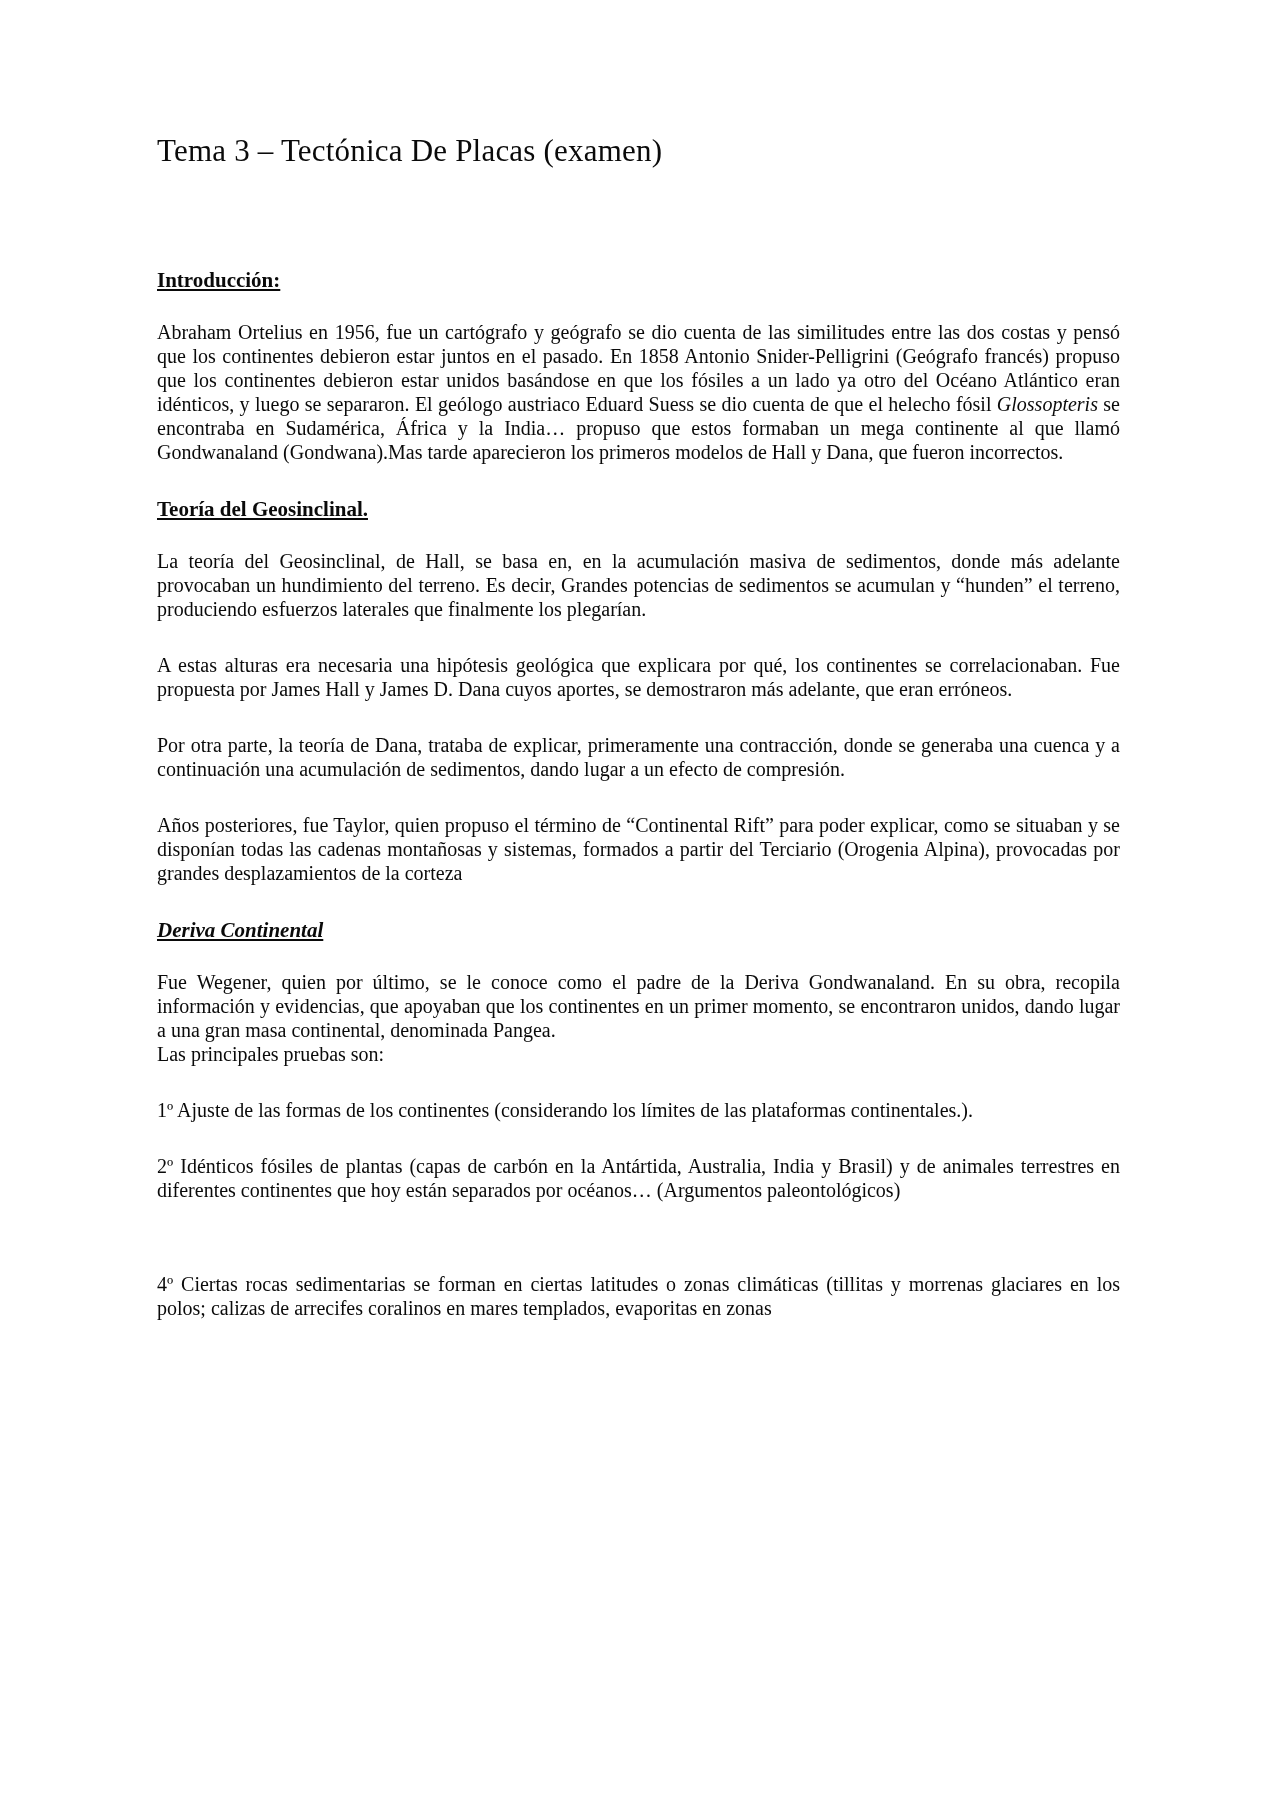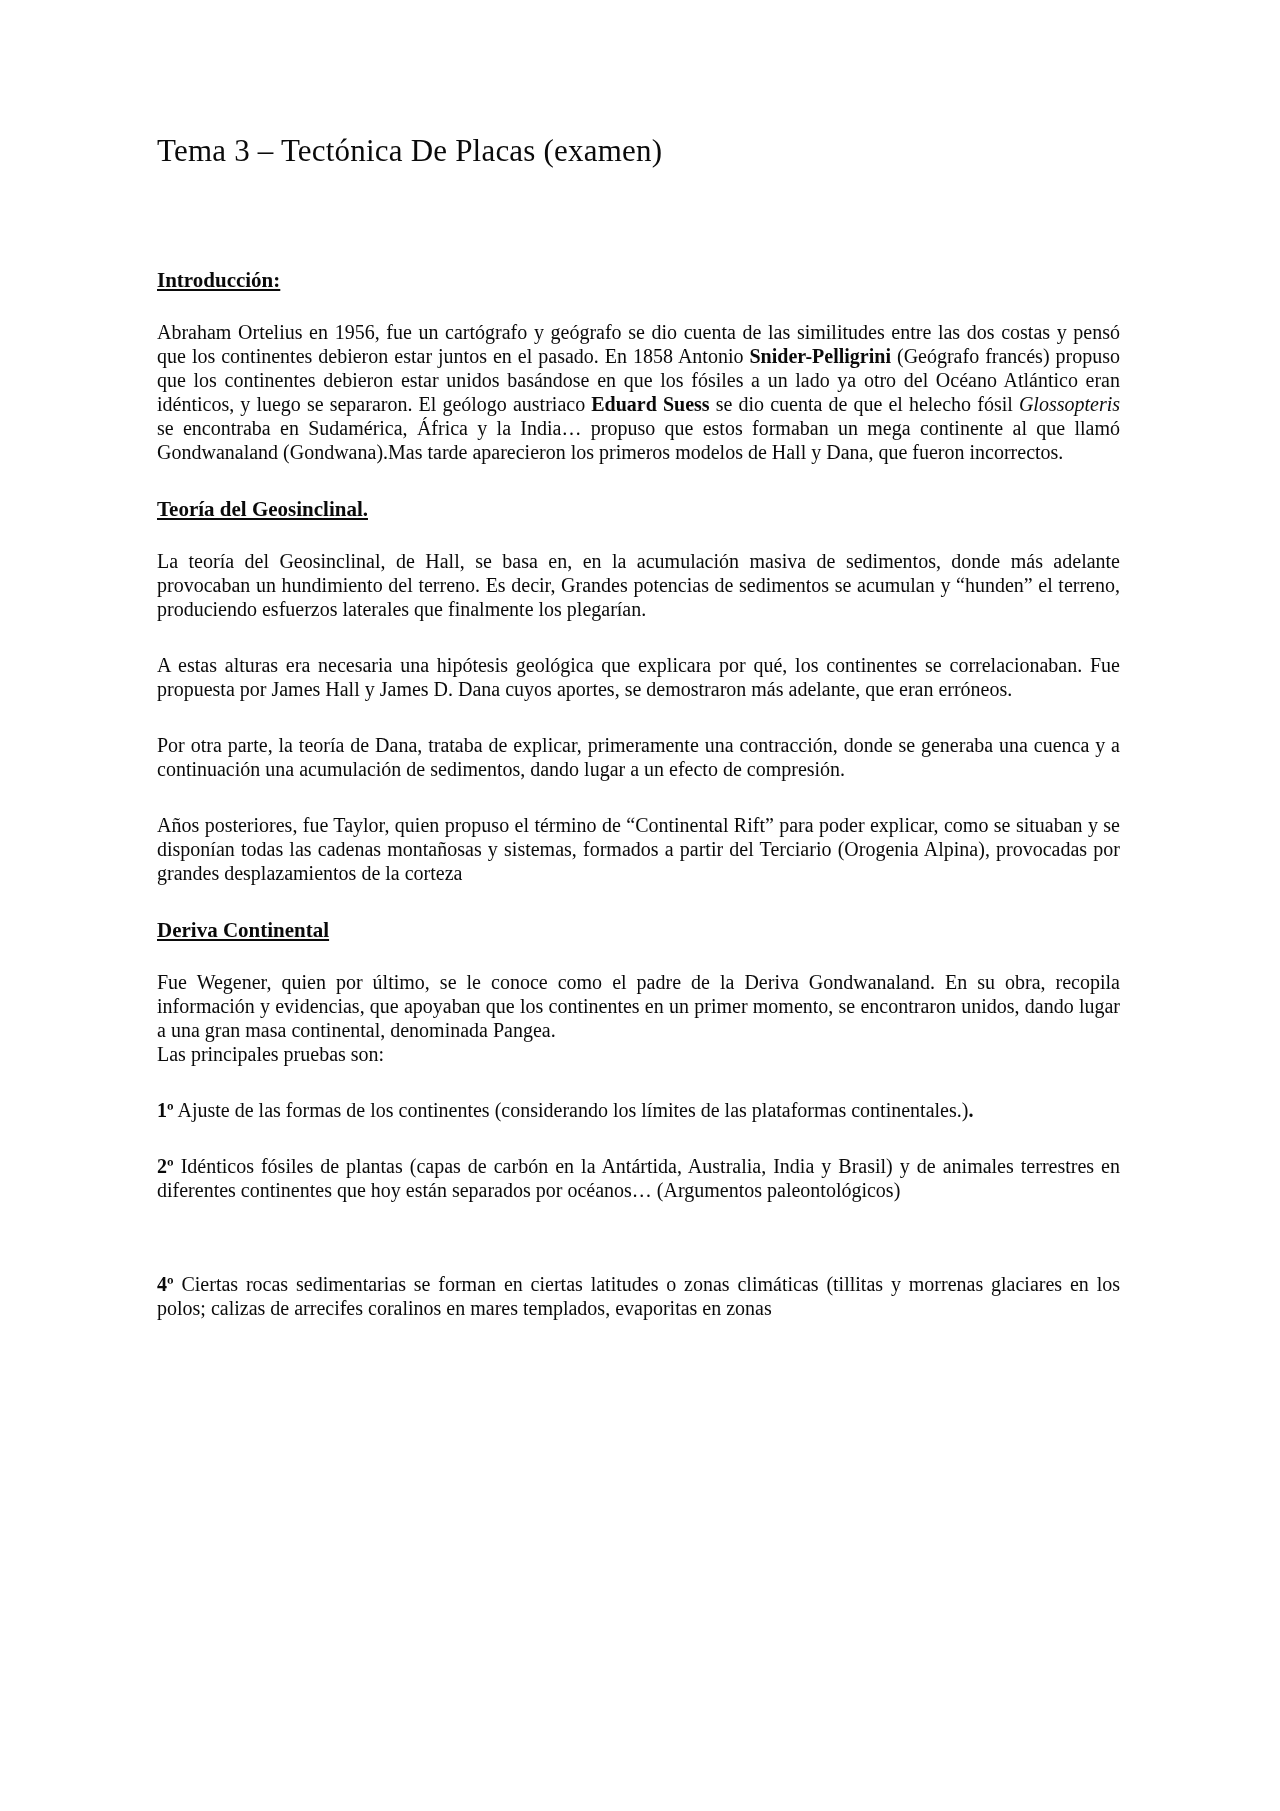--- a/index.html
+++ b/index.html
@@ -29,34 +29,35 @@
     font-size: 21px;
     line-height: 26px;
     font-weight: bold;
     text-decoration: underline;
     margin: 0 0 27px 0;
   }
   h2.after-para {
     margin-top: 20px;
   }
   h2.italic {
+    font-style: italic;
   }
   p.body-para {
     font-size: 20px;
     line-height: 24px;
     text-align: justify;
     margin: 0 0 32px 0;
   }
   p.joined {
     margin-bottom: 0;
   }
   p.gap-large {
     margin-top: 70px;
   }
-  b.run { font-weight: bold; }
+  b.run { font-weight: normal; }
   i.run { }
 </style>
 </head>
 <body>
 
 <div class="page">
 
   <h1 class="doc-title">Tema 3 – Tectónica De Placas (examen)</h1>
 
   <h2 class="section-heading">Introducción:</h2>

